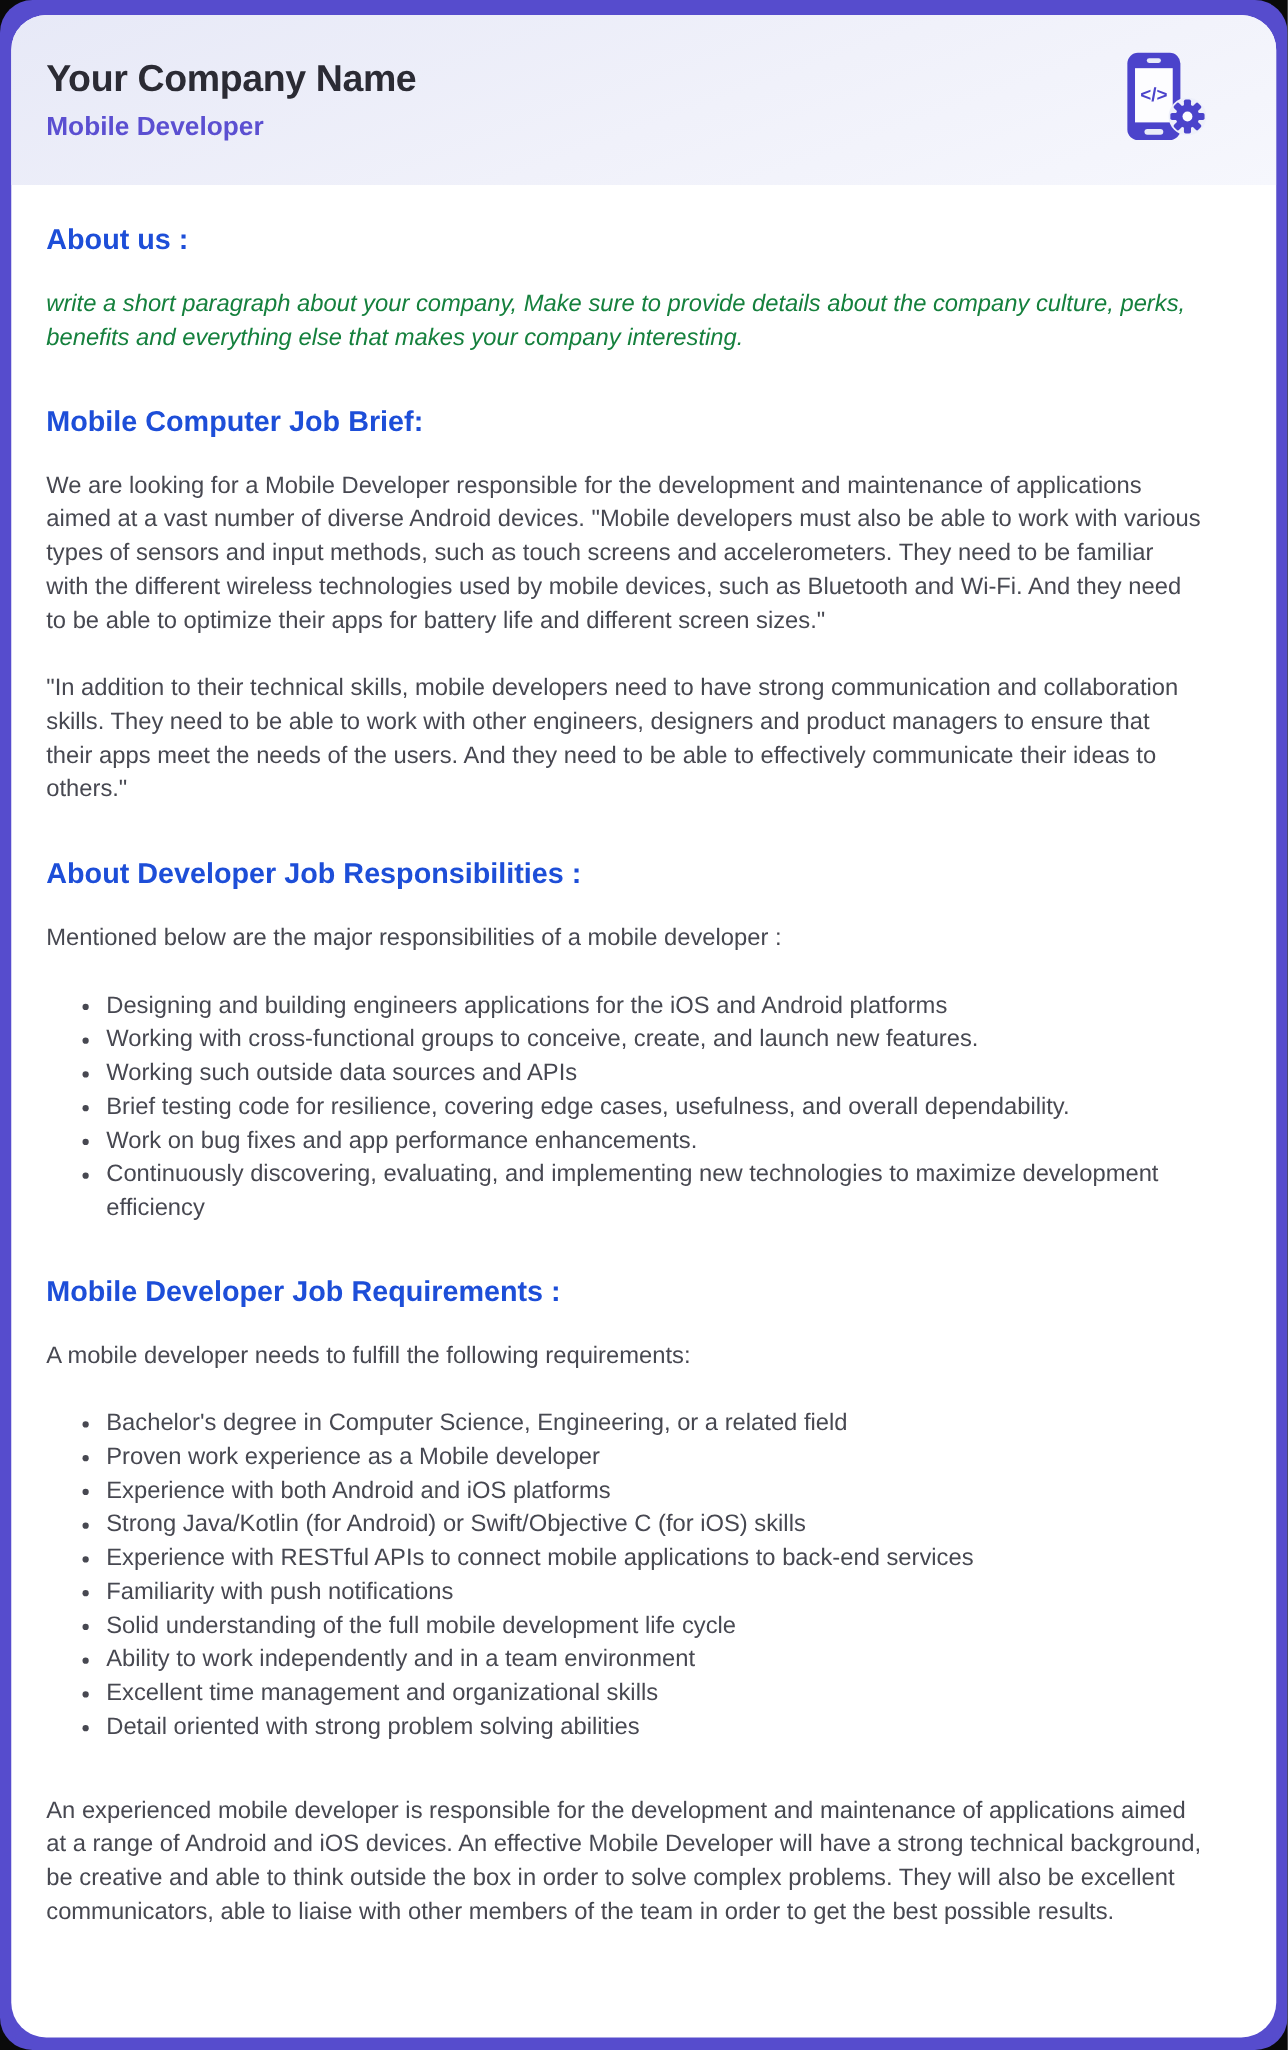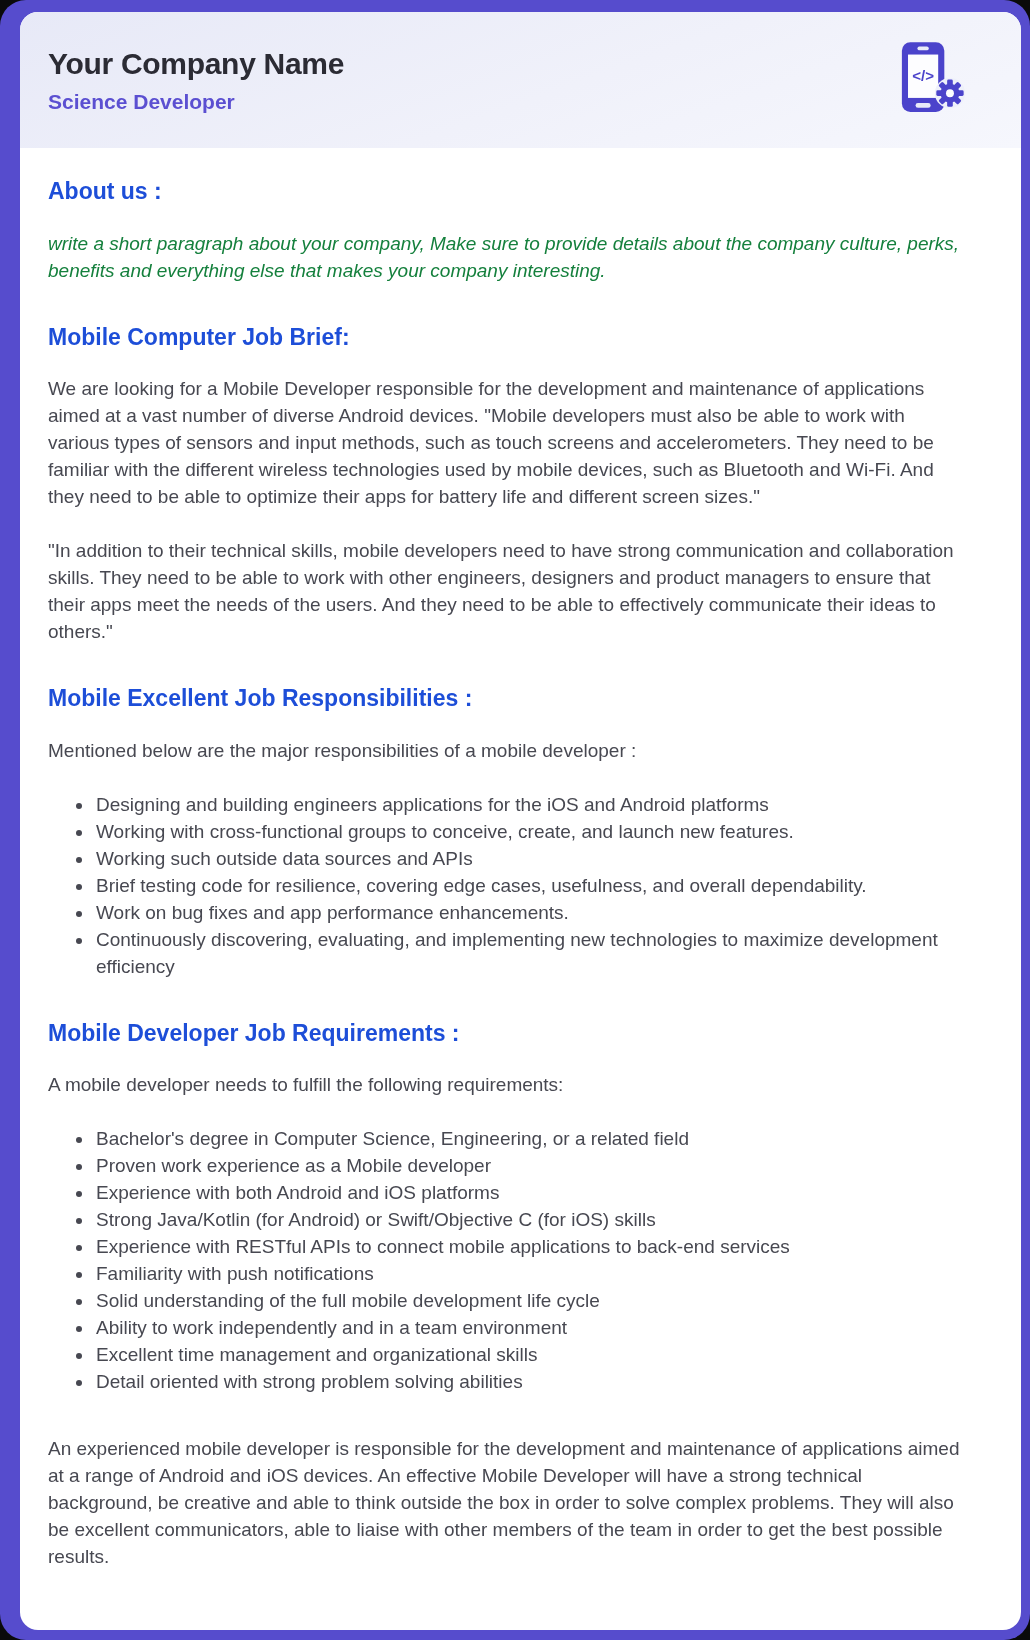--- a/index.html
+++ b/index.html
@@ -17,23 +17,22 @@
   .frame {
     position: absolute;
     inset: 0;
     background: #564ccd;
     border-radius: 26px;
   }
   .card {
     position: absolute;
     top: 12px; left: 9px; right: 9px; bottom: 10px;
     background: #ffffff;
-    border-radius: 18px;
+    border-radius: 28px;
     overflow: hidden;
-    margin-left: 11px;
   }
   .header {
     height: 136px;
     background: linear-gradient(160deg, #e7e9f7 0%, #f0f1fa 55%, #f6f7fd 100%);
     display: flex;
     align-items: center;
     justify-content: space-between;
     padding: 0 55px 0 28px;
     box-sizing: border-box;
   }
@@ -86,21 +85,21 @@
 </head>
 <body>
 
 <div class="stage">
   <div class="frame">
     <div class="card">
 
       <div class="header">
         <div class="header-text">
           <div class="company-name">Your Company Name</div>
-          <div class="job-title">Science Developer</div>
+          <div class="job-title">Mobile Developer</div>
         </div>
         <svg class="header-icon" viewBox="0 0 70 84" xmlns="http://www.w3.org/2000/svg" aria-hidden="true">
           <rect x="2" y="2" width="45" height="74" rx="9" fill="#4b43cb"></rect>
           <rect x="8.5" y="15" width="32" height="46" fill="#fdfdff"></rect>
           <rect x="18.5" y="6.5" width="12" height="4" rx="2" fill="#e9ebf8"></rect>
           <rect x="16.5" y="66.5" width="16" height="5" rx="2.5" fill="#e9ebf8"></rect>
           <text x="24.5" y="43" font-size="16" font-weight="bold" fill="#4b43cb" text-anchor="middle" font-family="Liberation Sans, sans-serif">&lt;/&gt;</text>
           <g transform="translate(53,56)">
             <circle r="16" fill="#eef0fa"></circle>
             <g fill="#4b43cb">
@@ -121,21 +120,21 @@
 
       <div class="content">
 
         <h2 class="first">About us :</h2>
         <p class="placeholder-text">write a short paragraph about your company, Make sure to provide details about the company culture, perks, benefits and everything else that makes your company interesting.</p>
 
         <h2>Mobile Computer Job Brief:</h2>
         <p>We are looking for a Mobile Developer responsible for the development and maintenance of applications aimed at a vast number of diverse Android devices. "Mobile developers must also be able to work with various types of sensors and input methods, such as touch screens and accelerometers. They need to be familiar with the different wireless technologies used by mobile devices, such as Bluetooth and Wi-Fi. And they need to be able to optimize their apps for battery life and different screen sizes."</p>
         <p>"In addition to their technical skills, mobile developers need to have strong communication and collaboration skills. They need to be able to work with other engineers, designers and product managers to ensure that their apps meet the needs of the users. And they need to be able to effectively communicate their ideas to others."</p>
 
-        <h2>Mobile Excellent Job Responsibilities :</h2>
+        <h2>About Developer Job Responsibilities :</h2>
         <p>Mentioned below are the major responsibilities of a mobile developer :</p>
         <ul>
           <li>Designing and building engineers applications for the iOS and Android platforms</li>
           <li>Working with cross-functional groups to conceive, create, and launch new features.</li>
           <li>Working such outside data sources and APIs</li>
           <li>Brief testing code for resilience, covering edge cases, usefulness, and overall dependability.</li>
           <li>Work on bug fixes and app performance enhancements.</li>
           <li>Continuously discovering, evaluating, and implementing new technologies to maximize development efficiency</li>
         </ul>
 

